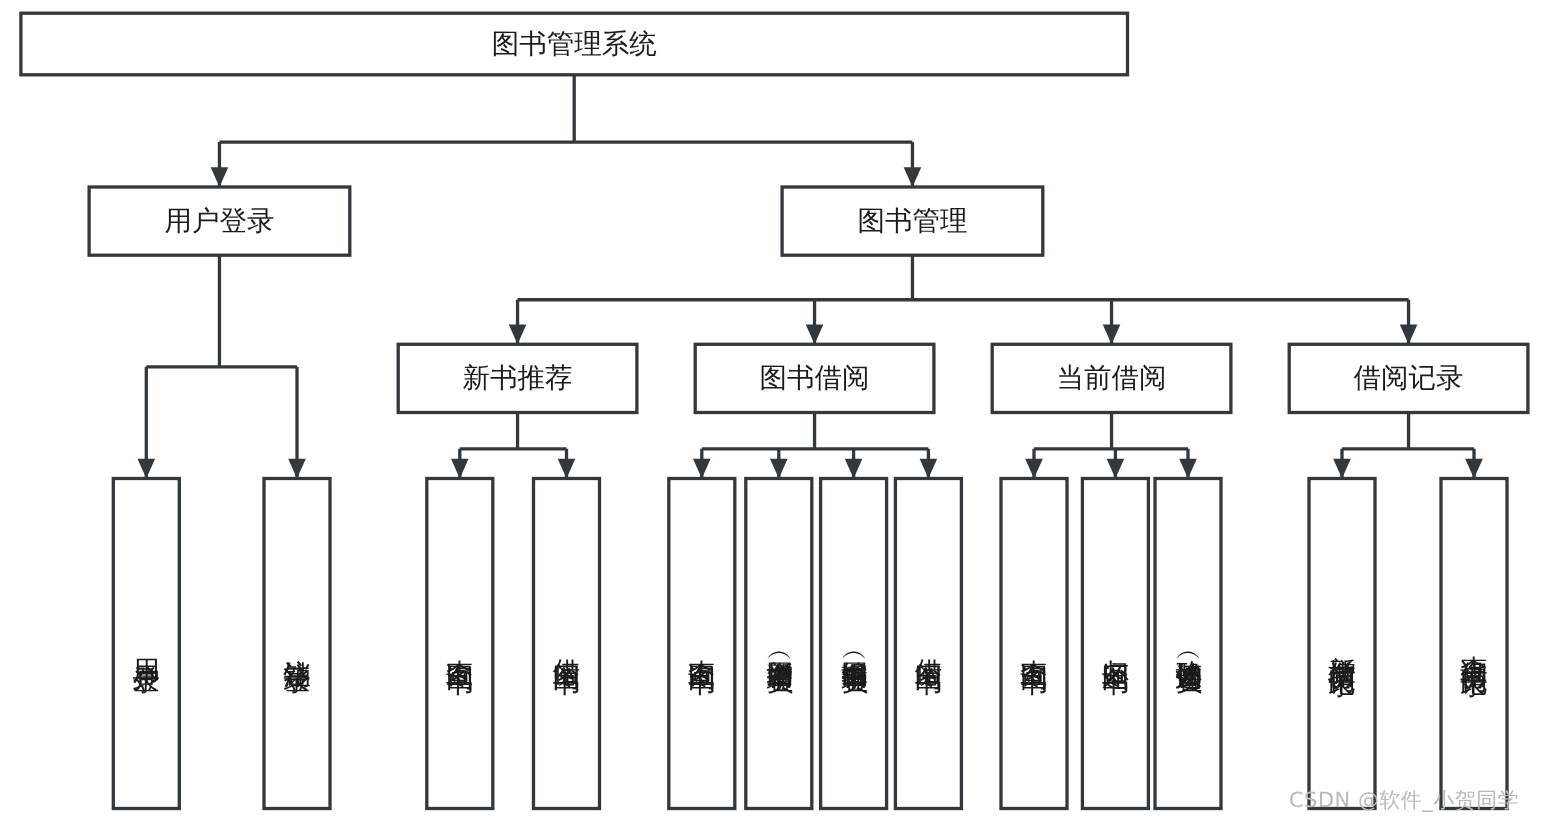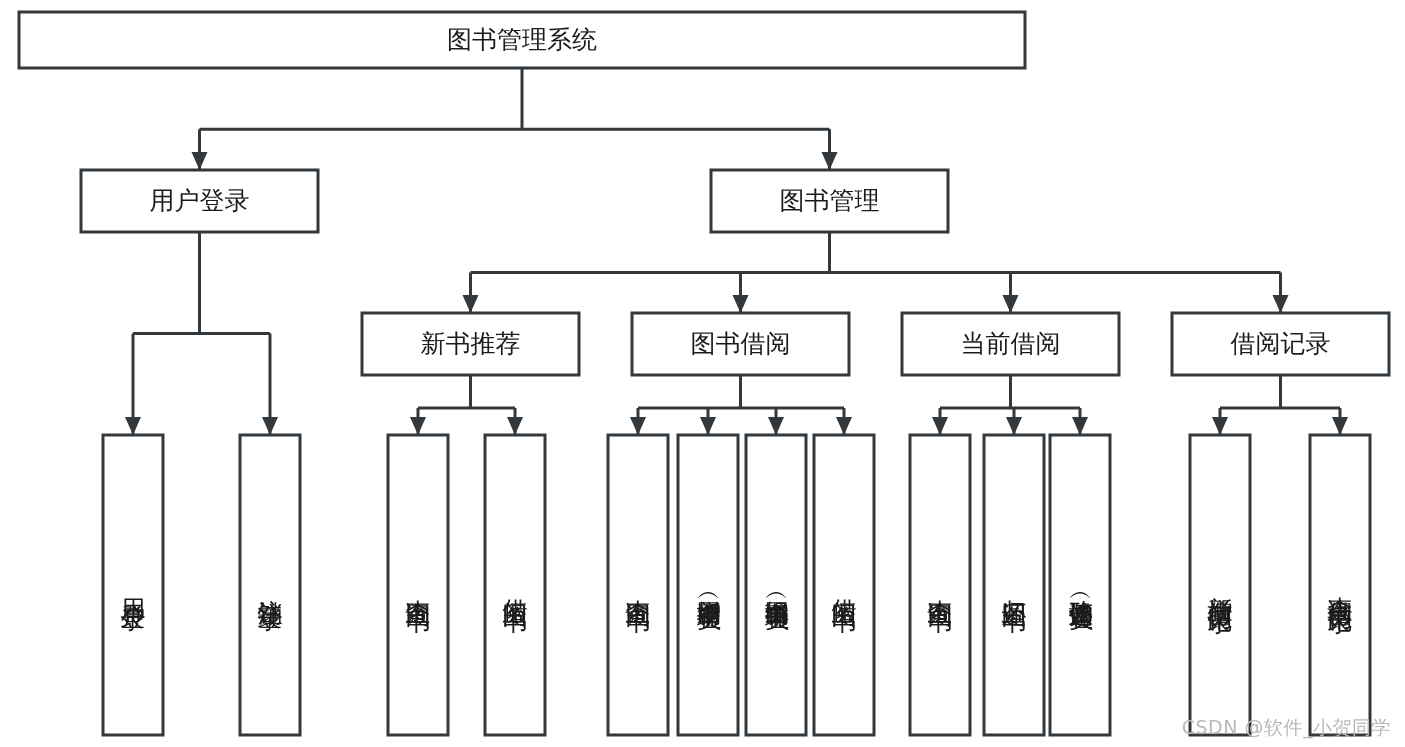--- a/index.html
+++ b/index.html
@@ -59,21 +59,21 @@
     font-family: "DejaVu Sans", "Liberation Sans", sans-serif;
     font-size: 25px;
     line-height: 1.08;
     color: #1b1b1b;
     letter-spacing: 3px;
     white-space: nowrap;
     pointer-events: none;
   }
   .watermark {
     position: absolute;
-    right: 14px;
+    right: 24px;
     bottom: 6px;
     font-family: "DejaVu Sans", "Liberation Sans", sans-serif;
     font-size: 19px;
     color: #b9b9b9;
     letter-spacing: 0.5px;
     white-space: nowrap;
   }
 </style>
 </head>
 <body>

